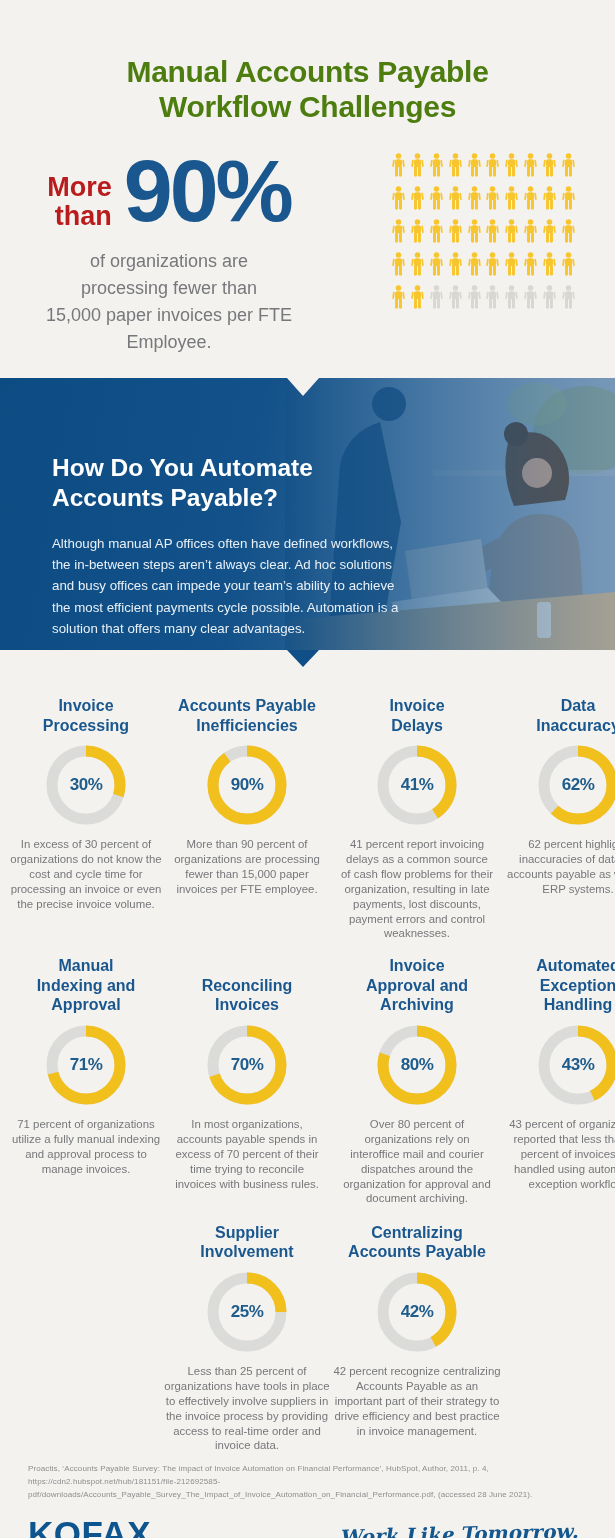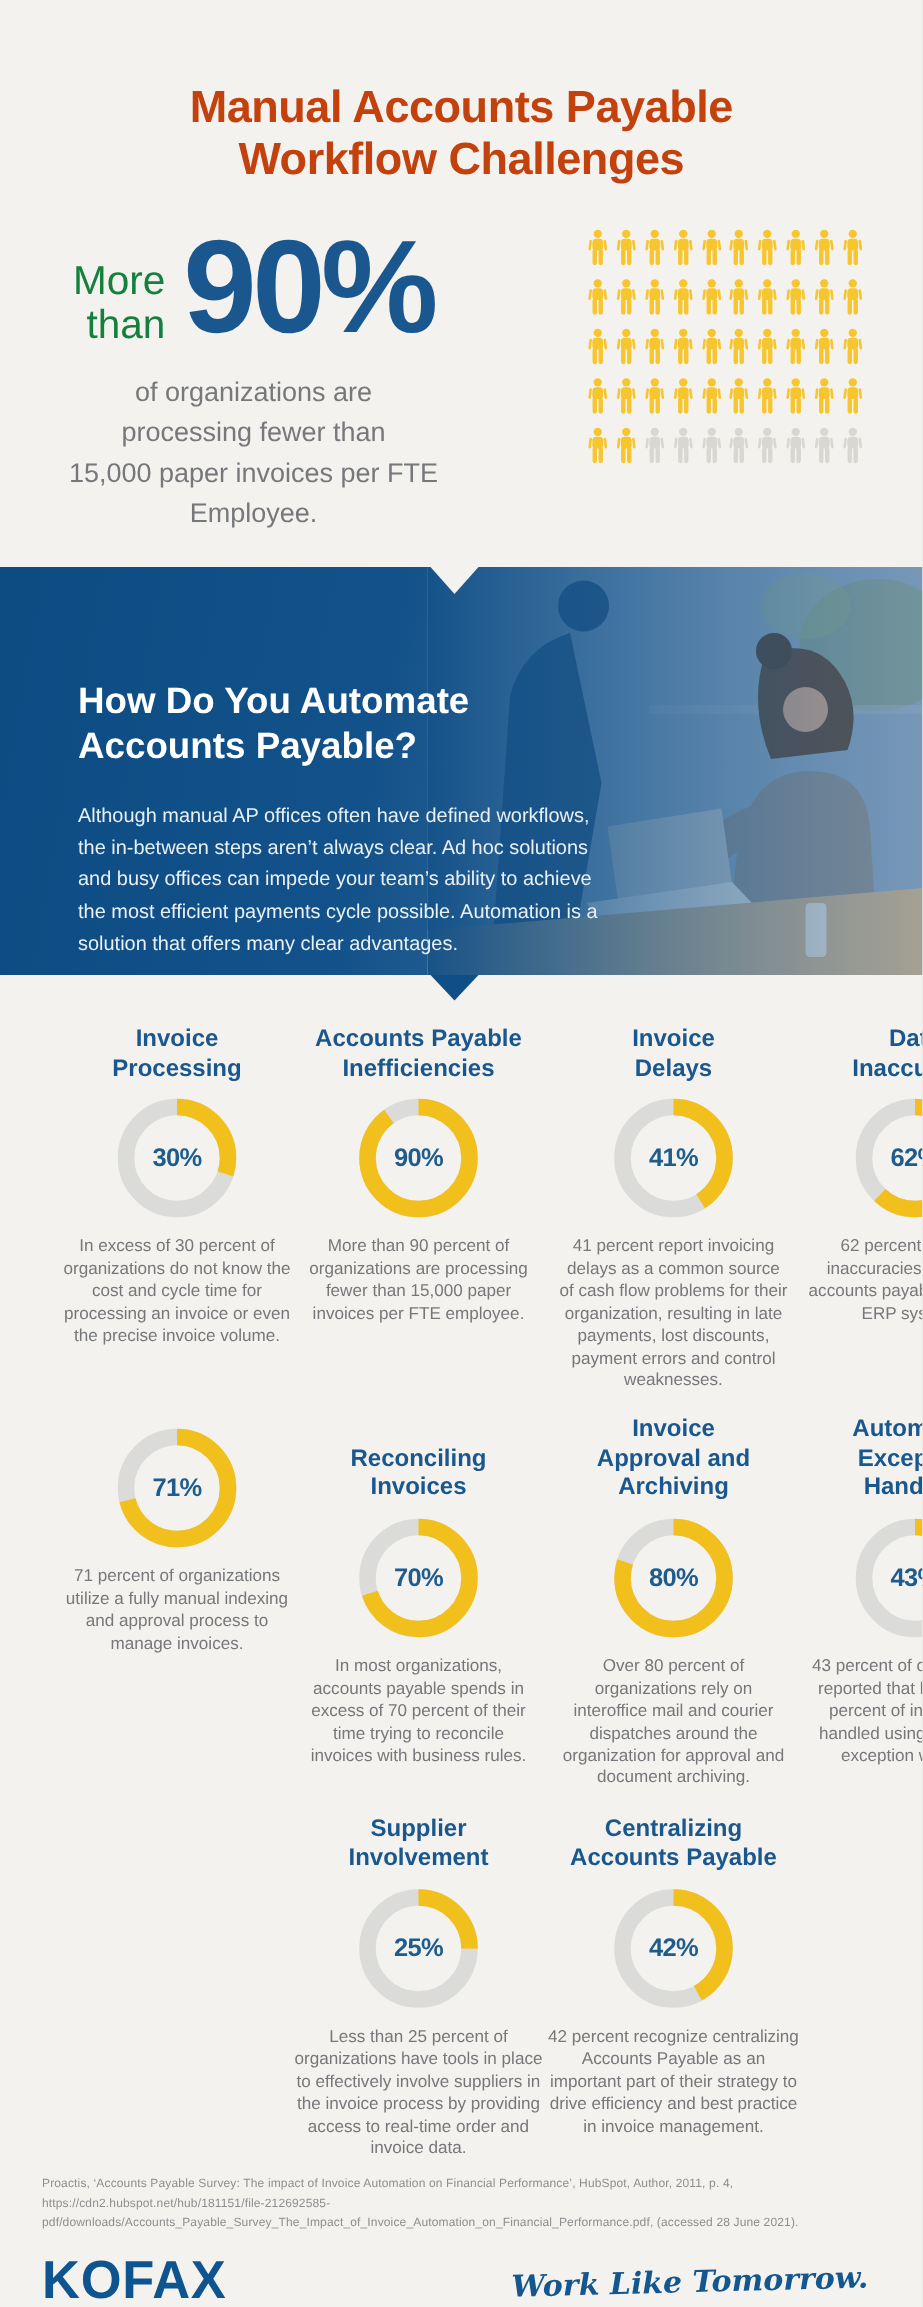--- a/index.html
+++ b/index.html
@@ -6,30 +6,30 @@
   .page{
     position:relative;width:615px;height:1538px;margin:0 auto;
     background:#F4F2EE;overflow:hidden;
     font-family:"Liberation Sans","DejaVu Sans",sans-serif;
     color:#76777B;
   }
   .pre{white-space:pre-line;}
 
   
   .title{
-    padding-top:34px;text-align:center;color:#c2410c;
+    padding-top:34px;text-align:center;color:#4d7c0f;
     font-size:30px;font-weight:800;line-height:1.18;letter-spacing:-0.3px;
   }
 
   
   .hero{margin-top:24px;padding:0 38px 0 44px;display:flex;justify-content:space-between;}
   .hero-left{width:250px;}
   .stat-row{display:flex;align-items:flex-start;justify-content:center;}
   .lead{
-    color:#15803d;font-weight:400;font-size:27px;line-height:1.08;
+    color:#b91c1c;font-weight:700;font-size:27px;line-height:1.08;
     text-align:right;margin:24px 12px 0 0;
   }
   .big-stat{color:#1A578F;font-weight:800;font-size:88px;line-height:0.95;letter-spacing:-3px;}
   .subtext{margin-top:16px;text-align:center;font-size:18px;line-height:1.5;color:#77787C;}
   .pictogram{
     width:186px;margin-top:2px;align-content:start;
     display:grid;grid-template-columns:repeat(10,1fr);row-gap:4px;column-gap:3px;
   }
   .person{width:15px;height:29px;display:block;}
 
@@ -45,21 +45,21 @@
     content:"";position:absolute;bottom:-17px;left:287px;z-index:3;
     border-left:16px solid transparent;border-right:16px solid transparent;
     border-top:17px solid #0F4E86;
   }
   .band-photo{position:absolute;right:0;top:0;height:272px;width:330px;z-index:0;}
   .band-content{position:relative;z-index:2;padding:54px 0 0 52px;width:352px;}
   .band-heading{color:#FFFFFF;font-size:24.5px;font-weight:800;line-height:1.22;}
   .band-body{margin-top:18px;color:#E9F0F6;font-size:13.3px;line-height:1.6;}
 
   
-  .stats{padding:30px 10px 0 10px;margin-left:32px;}
+  .stats{padding:43px 10px 0 10px;}
   .stats-grid{display:grid;grid-template-columns:repeat(4,1fr);row-gap:14px;}
   .card{display:flex;flex-direction:column;align-items:center;text-align:center;}
   .card-title{
     margin:0;color:#1A578F;font-weight:800;font-size:16px;line-height:1.24;
     display:flex;align-items:flex-end;justify-content:center;
   }
   .t2 .card-title{height:42px;}
   .t3 .card-title{height:60px;}
   .donut{position:relative;width:80px;height:80px;margin-top:10px;}
   .donut svg{display:block;width:80px;height:80px;}
@@ -352,20 +352,23 @@
           <svg viewBox="0 0 80 80">
               <circle class="track" cx="40" cy="40" r="34" fill="none" stroke-width="11"></circle>
               <circle class="arc" cx="40" cy="40" r="34" fill="none" stroke-width="11" transform="rotate(-90 40 40)" stroke-dasharray="132.45 213.63"></circle>
             </svg>
           <span class="donut-label">62%</span>
         </div>
         <p class="card-desc">62 percent highlight inaccuracies of data for accounts payable as well as ERP systems.</p>
       </article>
 
       <article class="card t3">
+        <h3 class="card-title pre">Manual
+Indexing and
+Approval</h3>
         <div class="donut">
           <svg viewBox="0 0 80 80">
               <circle class="track" cx="40" cy="40" r="34" fill="none" stroke-width="11"></circle>
               <circle class="arc" cx="40" cy="40" r="34" fill="none" stroke-width="11" transform="rotate(-90 40 40)" stroke-dasharray="151.68 213.63"></circle>
             </svg>
           <span class="donut-label">71%</span>
         </div>
         <p class="card-desc">71 percent of organizations utilize a fully manual indexing and approval process to manage invoices.</p>
       </article>
 

